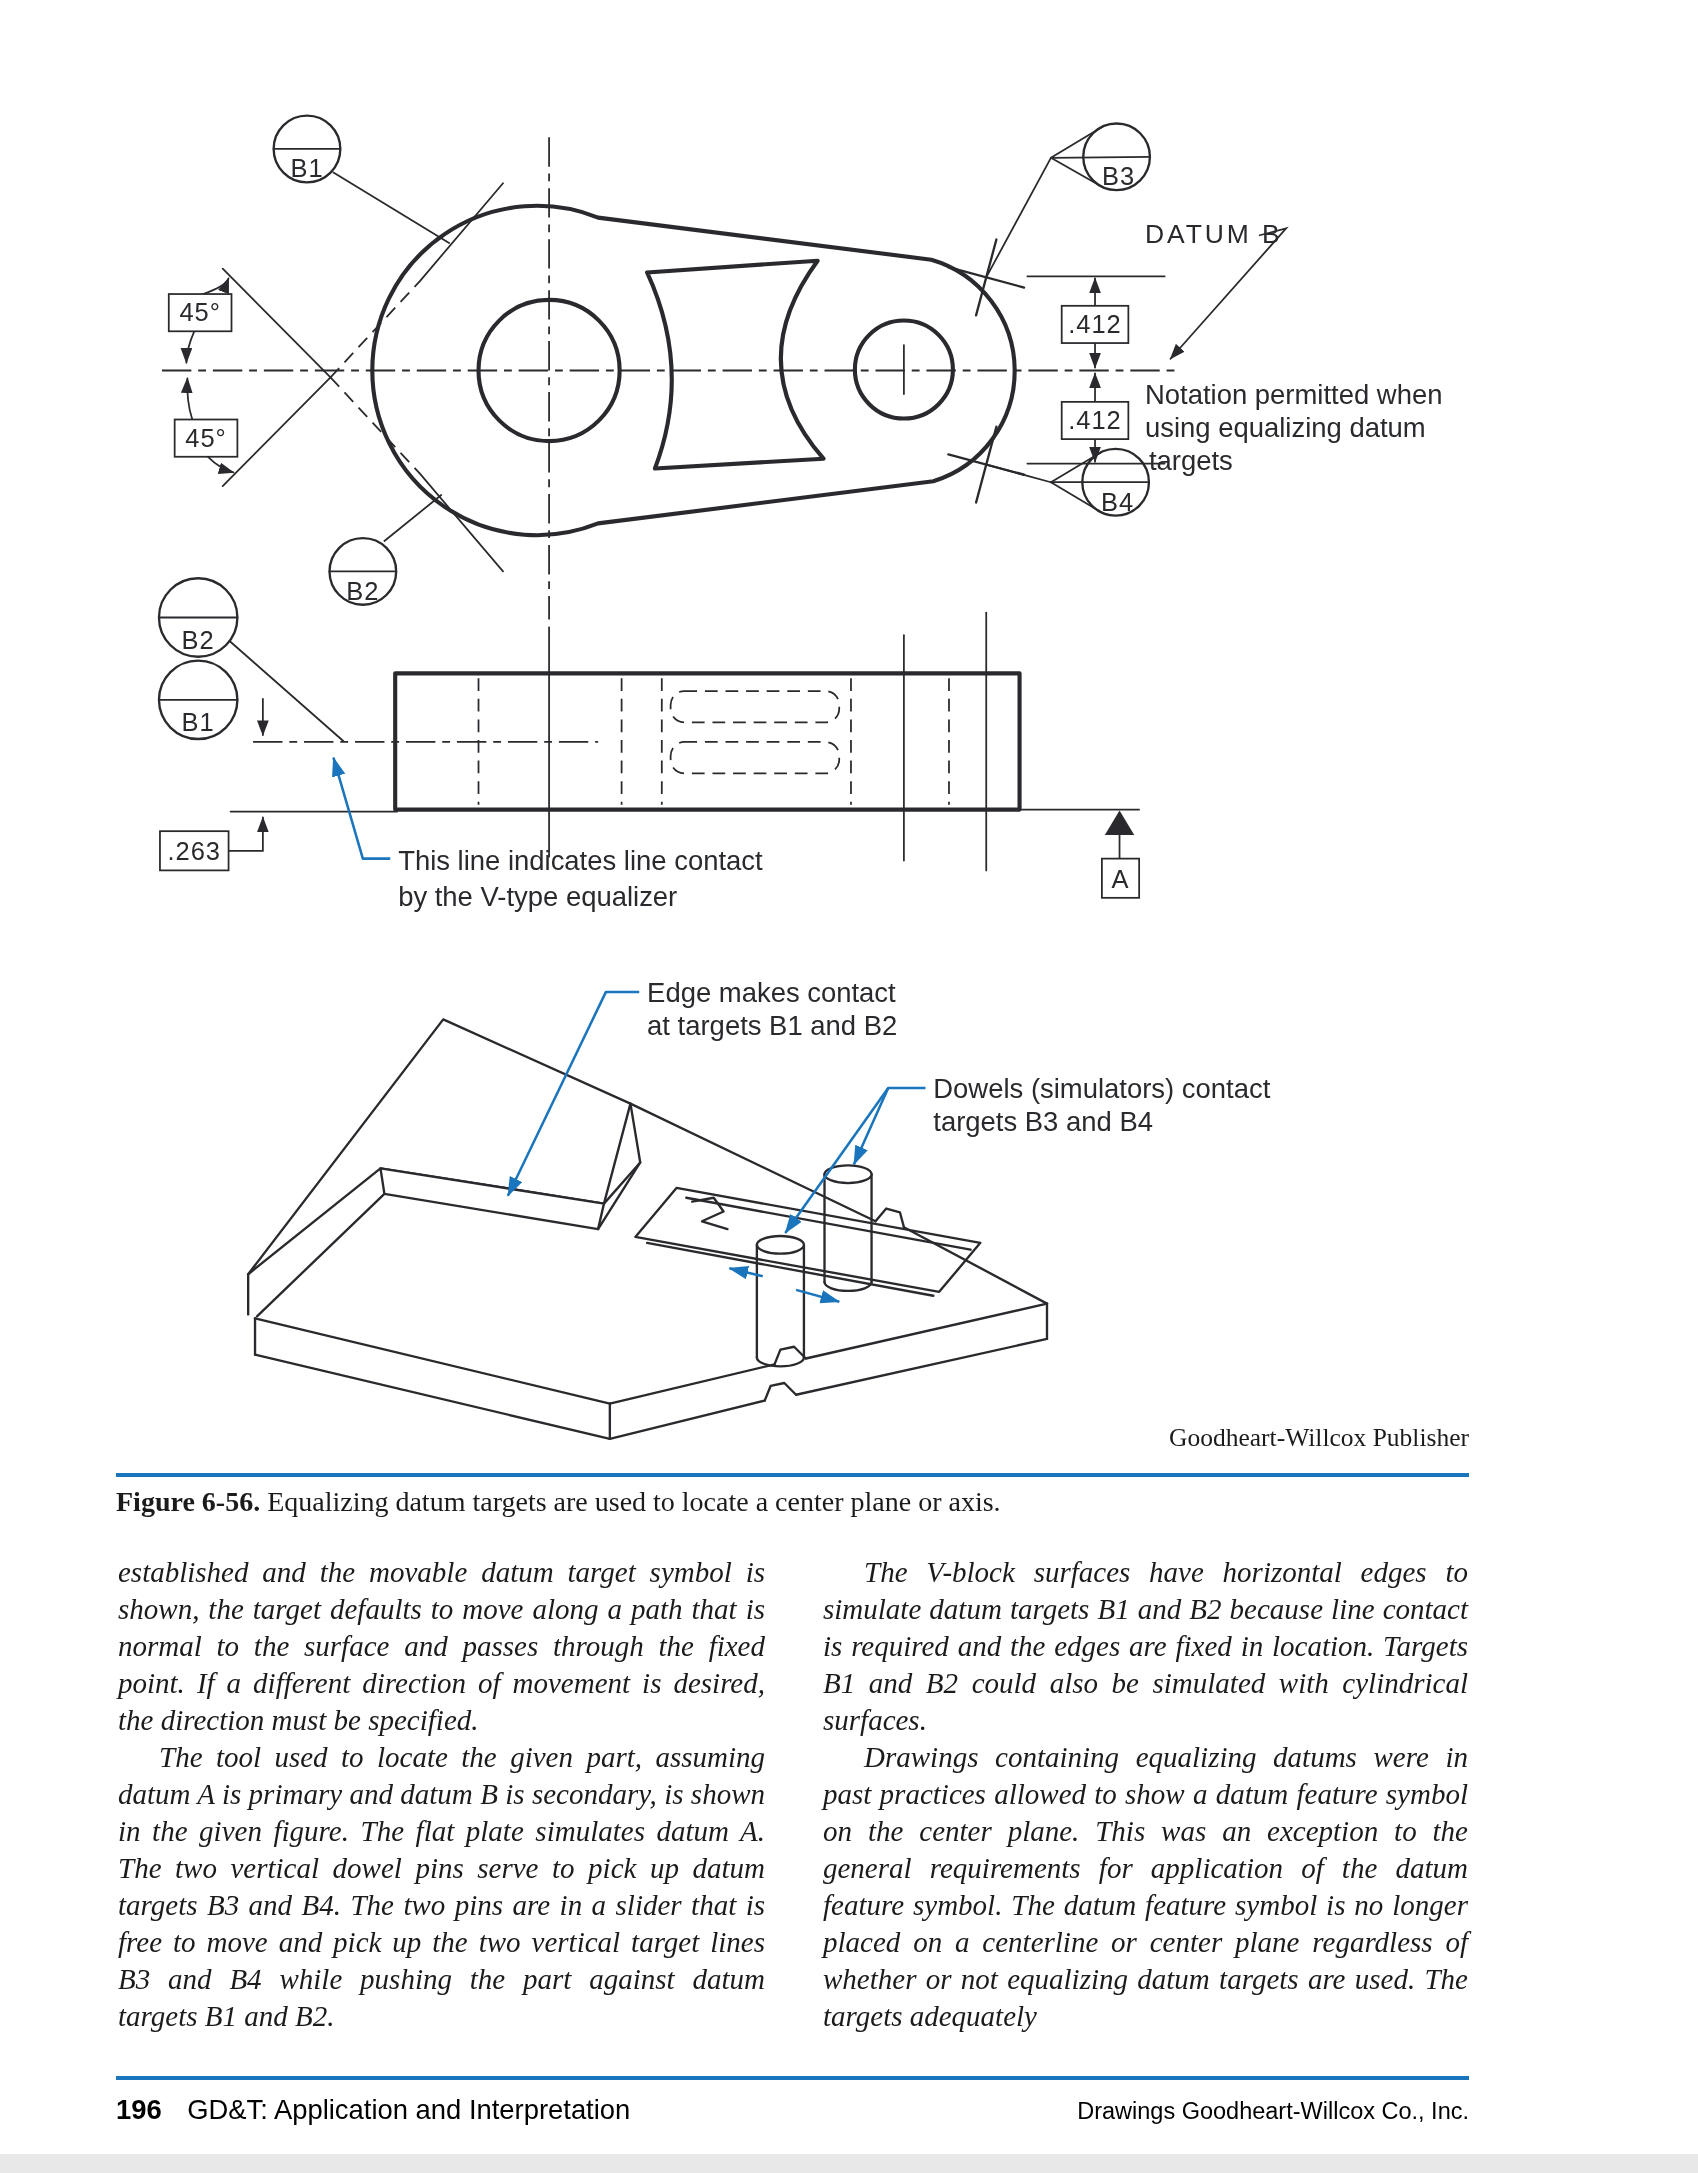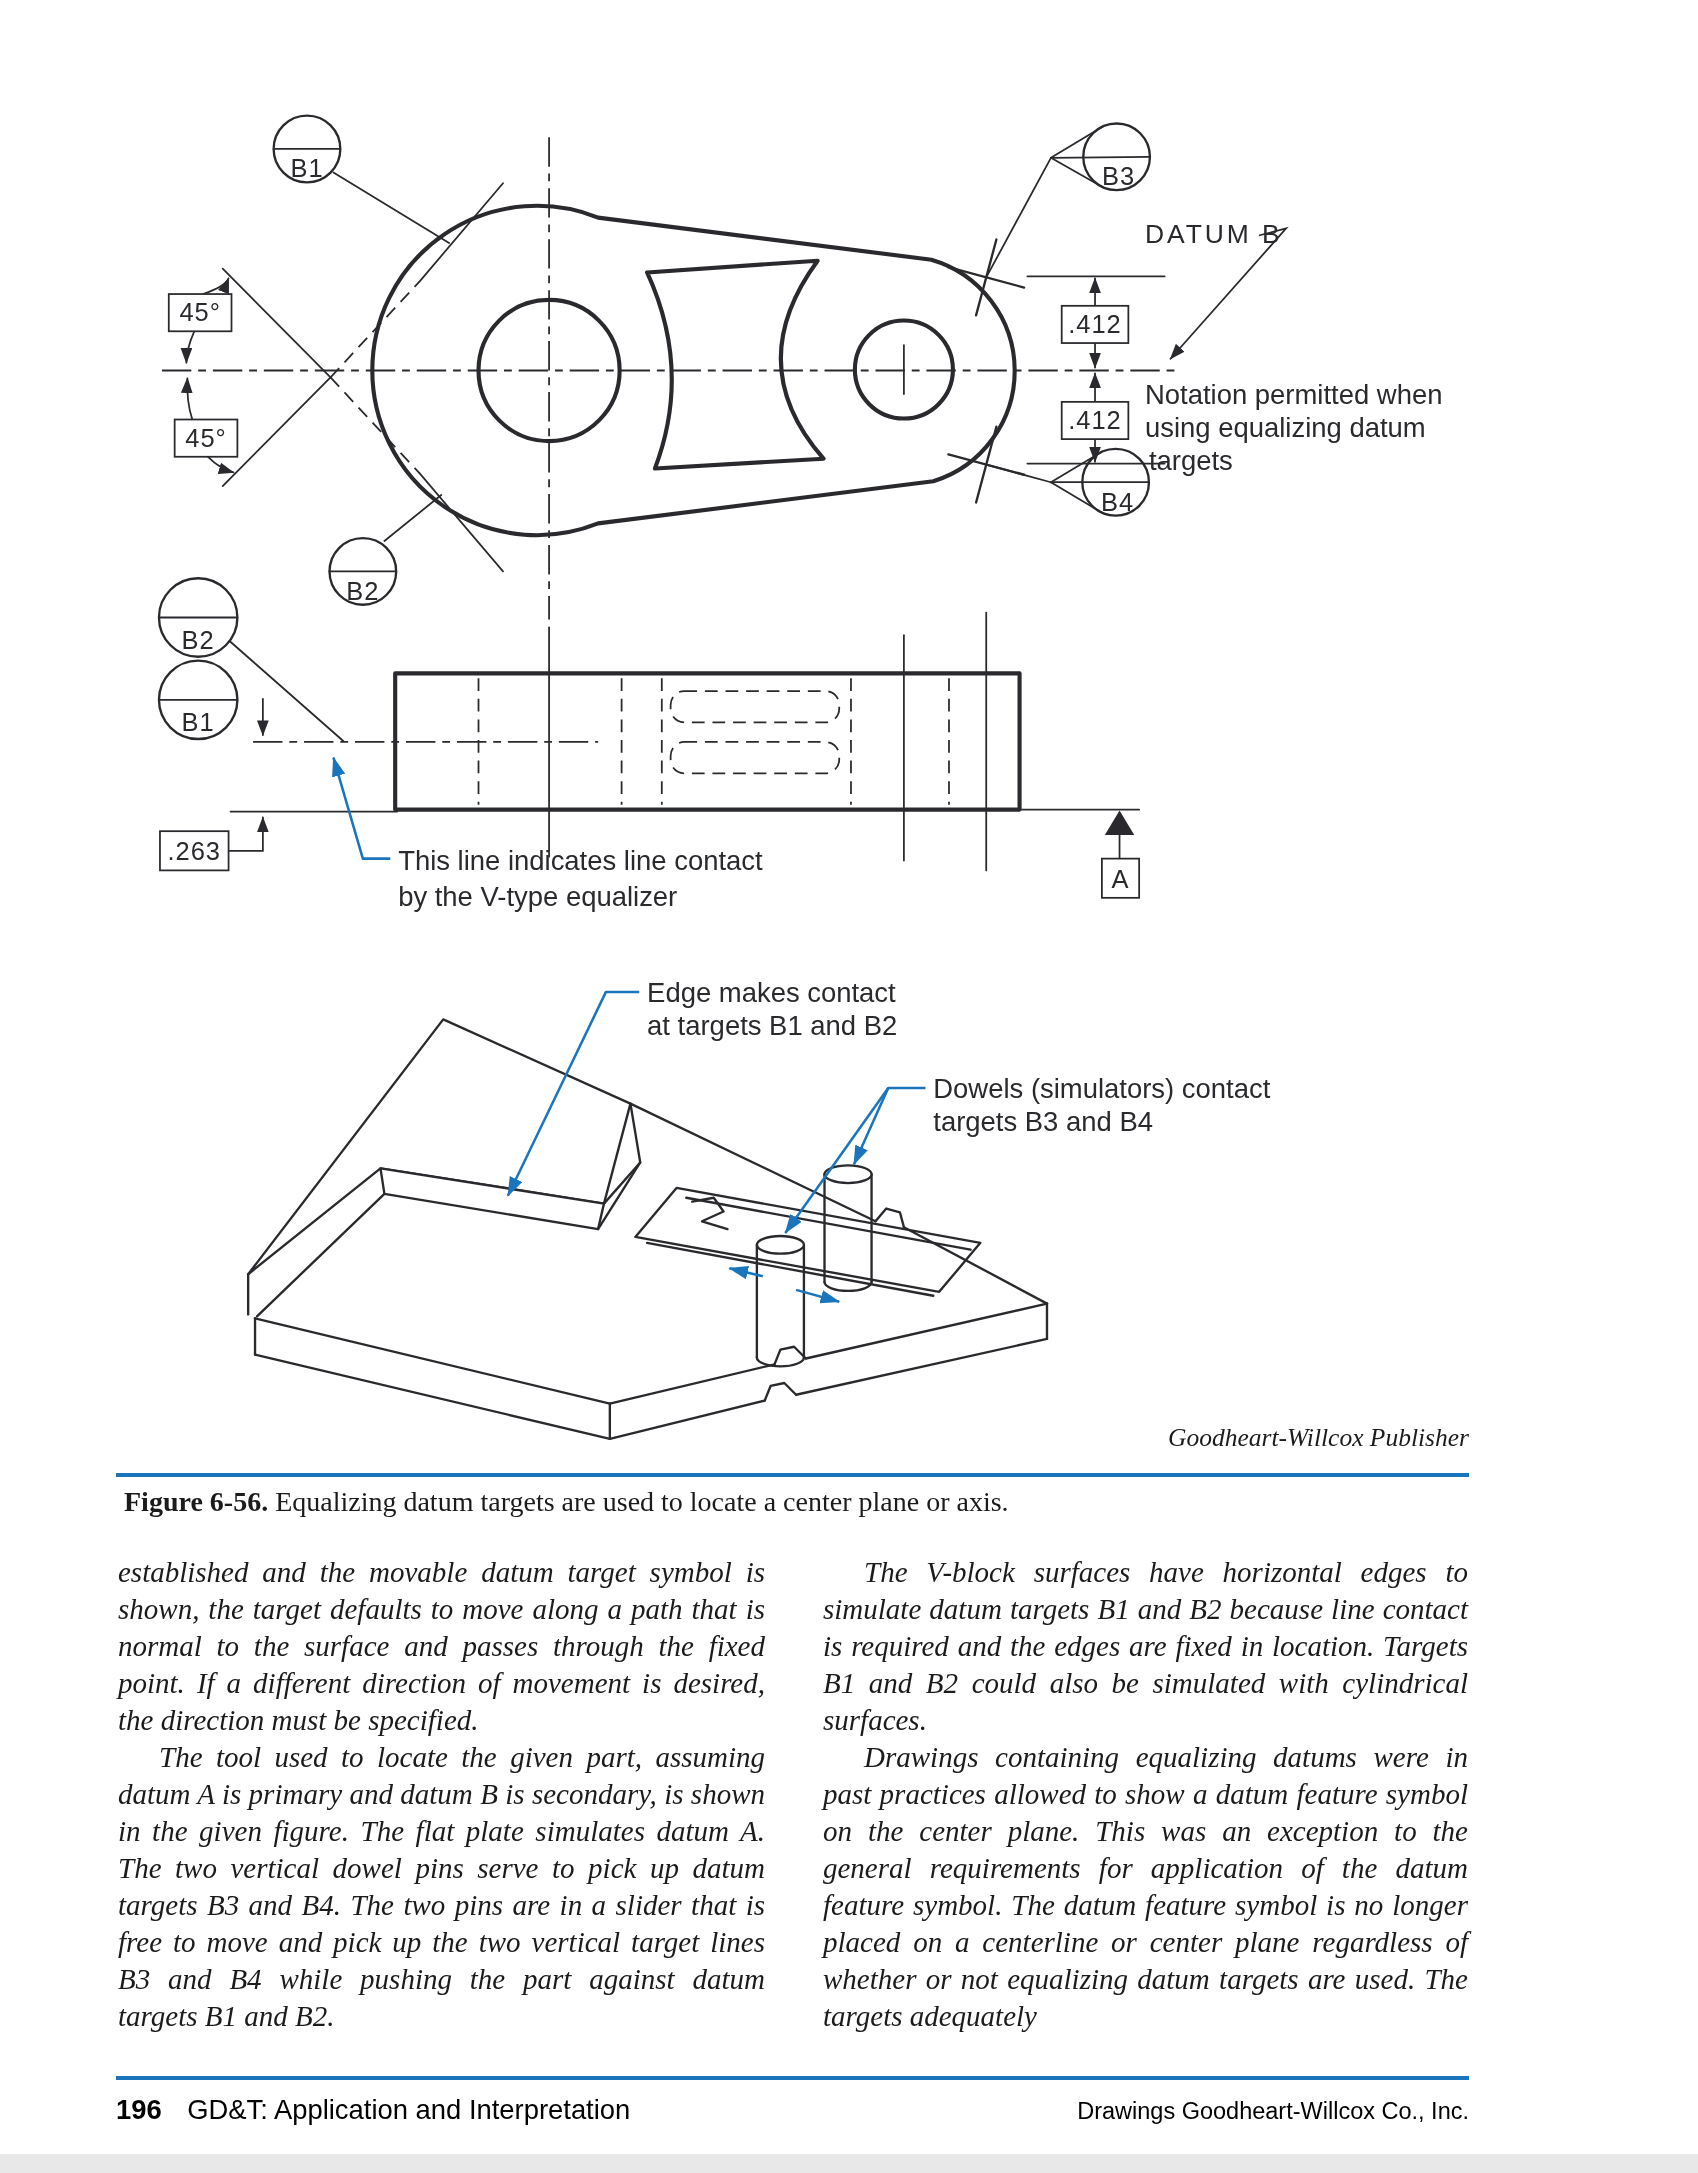--- a/index.html
+++ b/index.html
@@ -13,23 +13,23 @@
   .hd{stroke:#2a2a2e;stroke-width:1.8;fill:none;stroke-dasharray:13 8;}
   .bl{stroke:#1b75bc;stroke-width:2.6;fill:none;stroke-linejoin:round;}
   .box{stroke:#2a2a2e;stroke-width:1.8;fill:#ffffff;}
   .fw{fill:#ffffff;}
   text{fill:#2a2a2e;}
   .lbl{font-size:26px;letter-spacing:1px;}
   .dim{font-size:26px;letter-spacing:1px;}
   .note{font-size:28px;letter-spacing:0px;}
   .datum{font-size:27px;letter-spacing:3px;}
   .txt{position:absolute;color:#1b1b1b;}
-  .credit{font-family:"Liberation Serif",serif;font-style:italic;font-size:25.5px;text-align:right;width:412px;}
+  .credit{font-family:"Liberation Serif",serif;font-size:25.5px;text-align:right;width:412px;}
   .rule{position:absolute;height:3.9px;background:#1b75bc;}
-  .caption{font-family:"Liberation Serif",serif;font-size:28px;width:1362px;margin-left:8px;}
+  .caption{font-family:"Liberation Serif",serif;font-size:28px;width:1362px;}
   .caption b{font-weight:bold;}
   .bodycol{font-family:"Liberation Serif",serif;font-size:29px;line-height:37px;width:647px;text-align:justify;font-style:italic;}
   .bodycol p{margin:0;}
   .bodycol p.ind{text-indent:41px;}
   .footer{position:absolute;left:116px;top:2094px;width:1353px;display:flex;
           justify-content:space-between;align-items:baseline;gap:40px;}
   .fleft{display:flex;gap:25.5px;align-items:baseline;font-size:27.4px;}
   .fnum{font-weight:bold;}
   .fcopy{font-size:23.5px;}
 </style>

